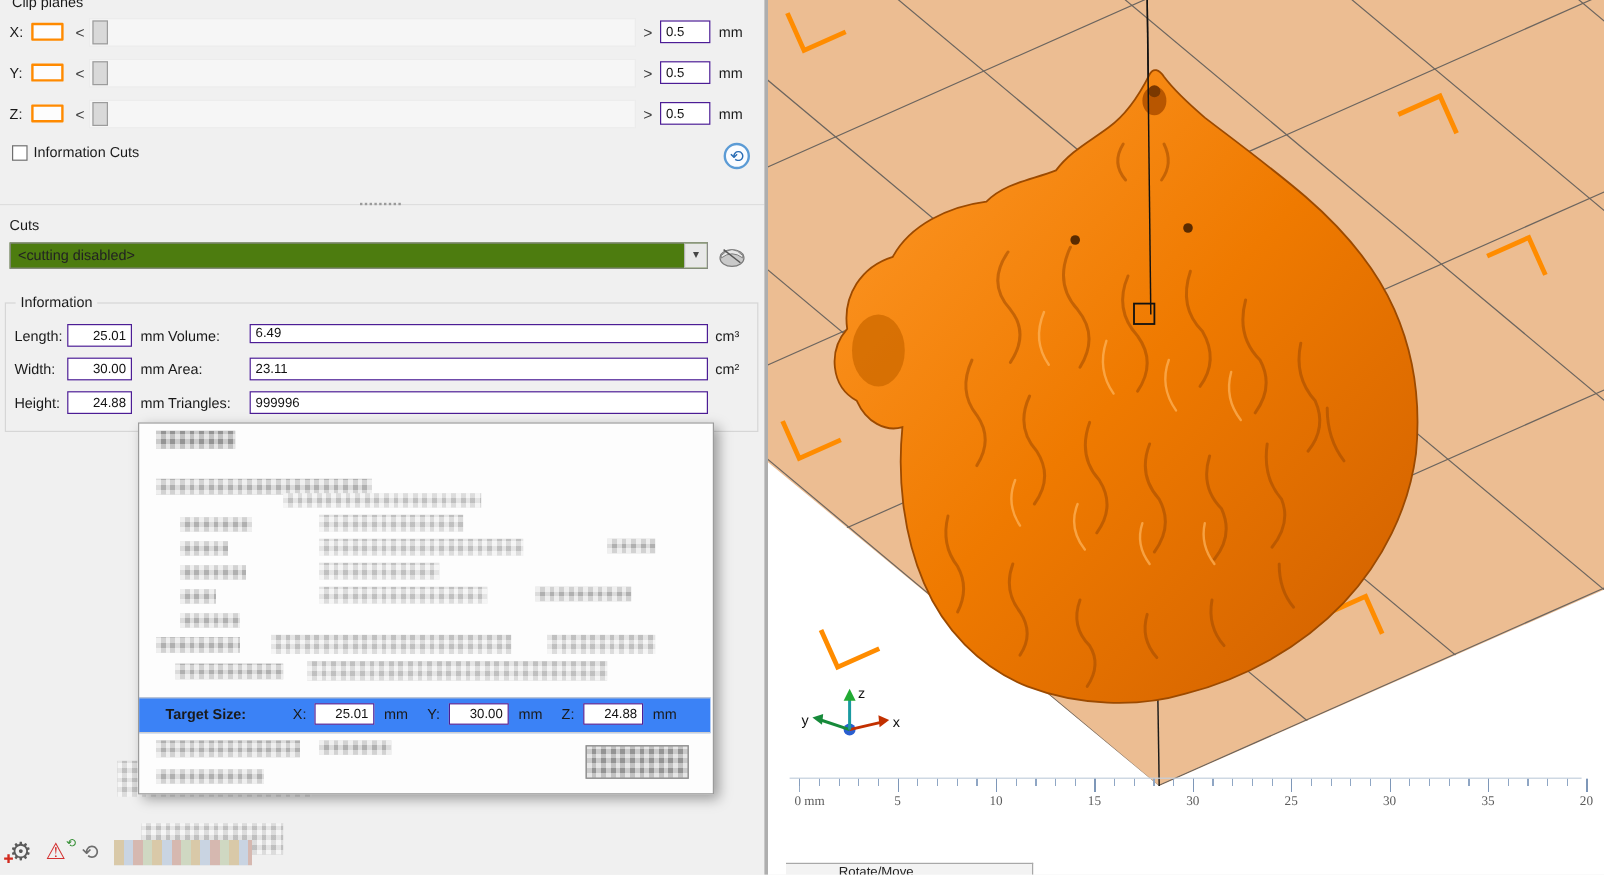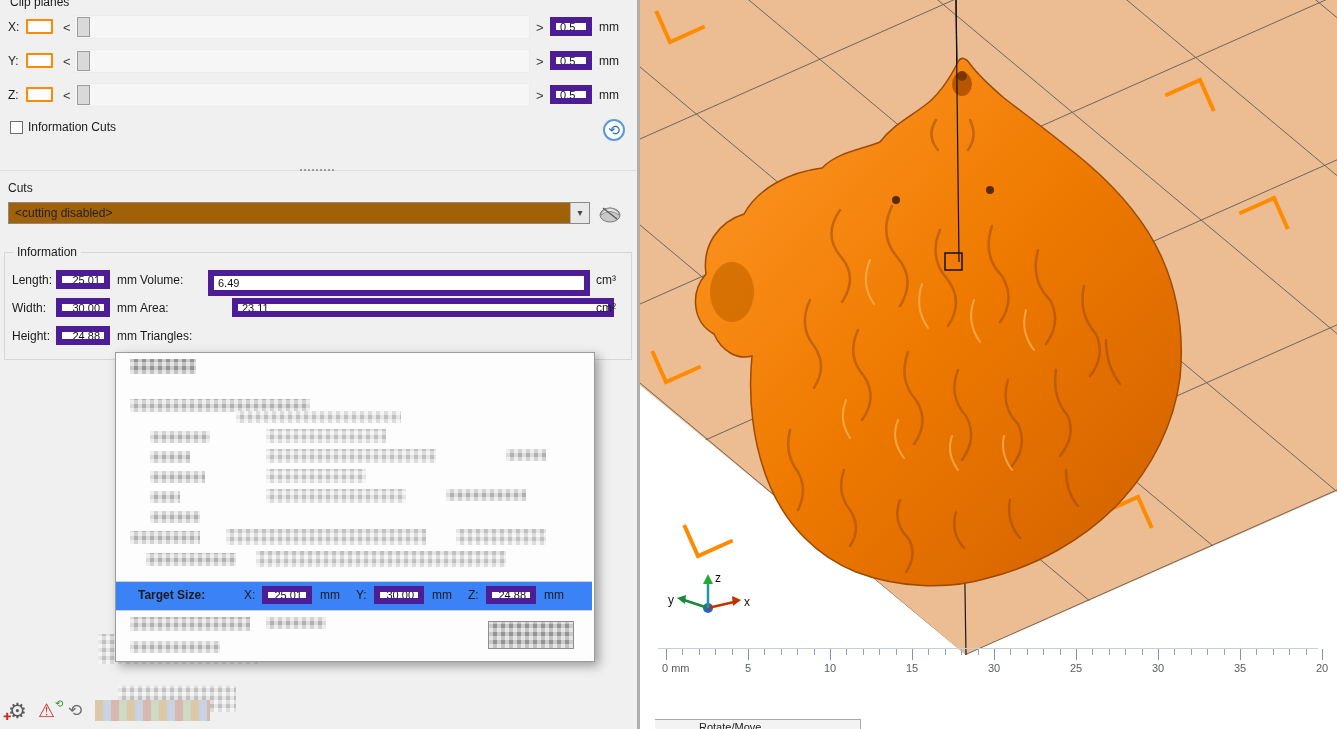--- a/index.html
+++ b/index.html
@@ -3,32 +3,32 @@
 <meta charset="utf-8">
 <style>
   html,body{margin:0;padding:0;width:1337px;height:729px;overflow:hidden;
     font-family:"Liberation Sans",sans-serif;font-size:12px;color:#1a1a1a;background:#f0f0f0;}
   #app{position:relative;width:1337px;height:729px;}
 
   
   .left-panel{position:absolute;left:0;top:0;width:637px;height:729px;background:#f0f0f0;}
   .panel-divider{position:absolute;left:637px;top:0;width:3px;height:729px;background:#aeaeae;}
   .lbl{position:absolute;white-space:nowrap;font-size:12px;color:#1a1a1a;}
-  .inp{position:absolute;border:6px solid #4c1d95;background:#fff;
+  .inp{position:absolute;border:1px solid #4c1d95;background:#fff;
     font:11px "Liberation Sans",sans-serif;padding:1px 4px;box-sizing:border-box;color:#111;}
   .toggle{position:absolute;width:27px;height:15px;background:#fdfdfd;border:2px solid #ff8a00;
     box-sizing:border-box;border-radius:1px;}
   .arrow-btn{position:absolute;font-size:13px;color:#3c3c3c;line-height:13px;}
   .track{position:absolute;height:24px;background:#f6f6f6;border:1px solid #ececec;box-sizing:border-box;}
   .thumb{position:absolute;width:13px;height:20px;top:1px;left:2px;background:#d9d9d9;border:1px solid #9c9c9c;box-sizing:border-box;}
   .checkbox{position:absolute;width:13px;height:13px;background:#fff;border:1px solid #6e6e6e;box-sizing:border-box;}
   .reset-btn{position:absolute;width:22px;height:22px;border-radius:50%;border:2px solid #5b9bd5;
     color:#2a6db5;font-size:14px;text-align:center;line-height:18px;background:#fafcff;box-sizing:border-box;}
   .sep-dots{position:absolute;width:34px;border-top:2px dotted #9a9a9a;}
-  .dropdown{position:absolute;background:#a16207;border:1px solid #8a8a8a;box-sizing:border-box;height:22px;}
+  .dropdown{position:absolute;background:#4d7c0f;border:1px solid #8a8a8a;box-sizing:border-box;height:22px;}
   .dropdown .dd-text{position:absolute;left:6px;top:3px;font-size:12px;color:#222;}
   .dropdown .dd-arrow{position:absolute;right:0;top:0;width:18px;height:20px;background:#e8e8e8;
     border-left:1px solid #b5b5b5;text-align:center;font-size:10px;line-height:20px;color:#444;}
   .groupbox{position:absolute;border:1px solid #d6d6d6;}
   .gb-title{position:absolute;top:-8px;left:8px;background:#f0f0f0;padding:0 4px;font-size:12px;color:#1a1a1a;}
 
   
   .dlg{position:absolute;left:115px;top:352px;width:478px;height:308px;background:#fdfdfd;
     border:1px solid #9b9b9b;box-shadow:4px 4px 10px rgba(0,0,0,.35);}
   .px{position:absolute;background-color:#cbcbcb;
@@ -40,21 +40,21 @@
       repeating-linear-gradient(90deg,#d9c9a8 0 8px,#c9d4e2 8px 16px,#d6b8b0 16px 24px,#cfd8c2 24px 32px),
       repeating-linear-gradient(0deg,rgba(255,255,255,.4) 0 4px,rgba(0,0,0,.08) 4px 8px);}
   .target-row{position:absolute;left:0;top:228px;width:476px;height:28px;background:#3b82f6;
     border-top:1px solid #cfcfcf;border-bottom:1px solid #cfcfcf;}
 
   
   .icon{position:absolute;line-height:1;}
 
   
   .viewport{position:absolute;left:640px;top:0;width:697px;height:729px;background:#ffffff;overflow:hidden;}
-  .ruler{position:absolute;left:18px;top:648px;width:676px;height:44px;}
+  .ruler{position:absolute;left:18px;top:648px;width:676px;height:44px;font-family:Liberation Serif, serif;}
   .ruler .r-line{position:absolute;left:0;top:0;width:660px;height:1px;background:#c3cfdd;}
   .ruler .r-minor{position:absolute;left:8px;top:1px;width:658px;height:6px;
     background:repeating-linear-gradient(to right,#8fa6c4 0,#8fa6c4 1px,transparent 1px,transparent 16.4px);}
   .ruler .r-major{position:absolute;left:8px;top:1px;width:658px;height:11px;
     background:repeating-linear-gradient(to right,#7e97b8 0,#7e97b8 1px,transparent 1px,transparent 82px);}
   .r-lab{position:absolute;top:14px;font-size:11px;color:#5c5c5c;transform:translateX(-50%);}
   .r-lab.zero{transform:none;}
   .bottom-bar{position:absolute;left:15px;top:719px;width:205px;height:10px;background:#f3f3f3;
     border-top:1px solid #a8a8a8;border-right:1px solid #a8a8a8;overflow:hidden;}
   .bottom-bar span{position:absolute;left:44px;top:1px;font-size:11px;color:#222;}
@@ -121,34 +121,35 @@
     </div>
 
     <div class="groupbox" style="left:4px;top:252px;width:626px;height:106px;">
       <span class="gb-title">Information</span>
     </div>
 
     <span class="lbl" style="left:12px;top:273px;">Length:</span>
     <input class="inp" style="left: 56px; top: 270px; width: 54px; height: 19px; text-align: right;" value="25.01">
     <span class="lbl" style="left:117px;top:273px;">mm</span>
     <span class="lbl" style="left:140px;top:273px;">Volume:</span>
-    <input class="inp" style="left: 208px; top: 270px; width: 382px; height: 26px;" value="6.49">
+    <input class="inp" style="left: 208px; top: 270px; width: 382px; height: 16px;" value="6.49">
     <span class="lbl" style="left:596px;top:273px;">cm³</span>
 
     <span class="lbl" style="left:12px;top:301px;">Width:</span>
     <input class="inp" style="left: 56px; top: 298px; width: 54px; height: 19px; text-align: right;" value="30.00">
     <span class="lbl" style="left:117px;top:301px;">mm</span>
     <span class="lbl" style="left:140px;top:301px;">Area:</span>
-    <input class="inp" style="left: 208px; top: 298px; width: 382px; height: 19px; margin-left: 24px;" value="23.11">
+    <input class="inp" style="left: 208px; top: 298px; width: 382px; height: 19px;" value="23.11">
     <span class="lbl" style="left:596px;top:301px;">cm²</span>
 
     <span class="lbl" style="left:12px;top:329px;">Height:</span>
     <input class="inp" style="left: 56px; top: 326px; width: 54px; height: 19px; text-align: right;" value="24.88">
     <span class="lbl" style="left:117px;top:329px;">mm</span>
     <span class="lbl" style="left:140px;top:329px;">Triangles:</span>
+    <input class="inp" style="left: 208px; top: 326px; width: 382px; height: 19px;" value="999996">
 
     <div class="px light" style="left:98px;top:634px;width:162px;height:30px;"></div>
     <div class="px light" style="left:118px;top:686px;width:118px;height:26px;"></div>
 
     <span class="icon" style="left:8px;top:700px;font-size:21px;color:#5a5a5a;">⚙</span>
     <span class="icon" style="left:3px;top:712px;font-size:10px;color:#d22b1f;">✚</span>
     <span class="icon" style="left:38px;top:701px;font-size:19px;color:#d32f2f;">⚠</span>
     <span class="icon" style="left:55px;top:699px;font-size:10px;color:#2e8b2e;">⟲</span>
     <span class="icon" style="left:68px;top:702px;font-size:17px;color:#6e6e6e;">⟲</span>
     <div class="px-color" style="left:95px;top:700px;width:115px;height:21px;"></div>

